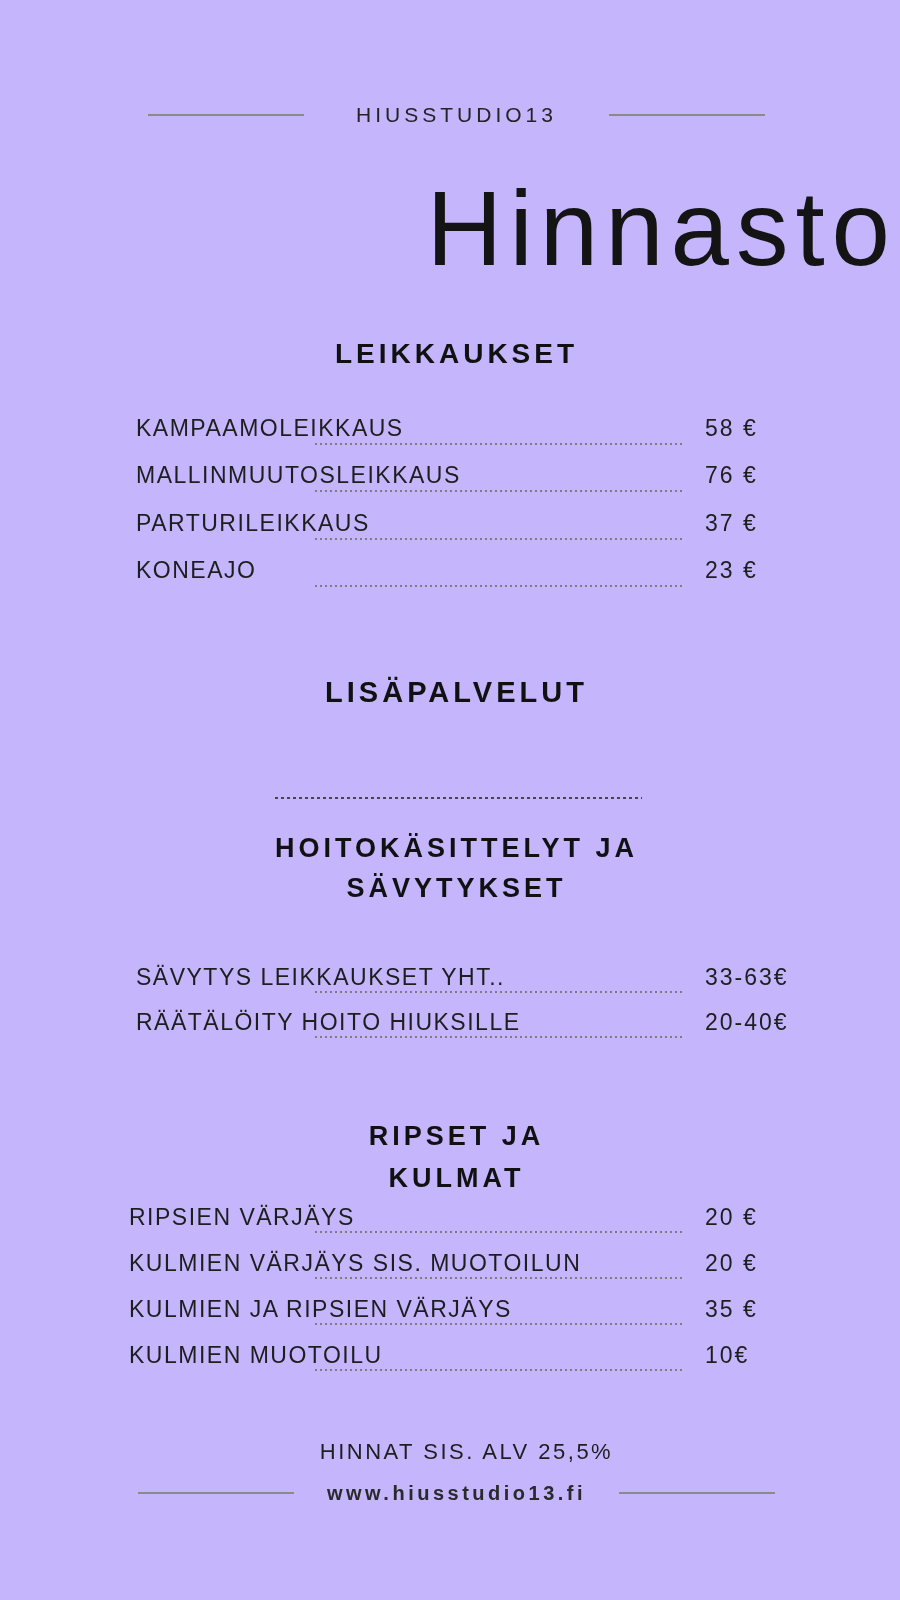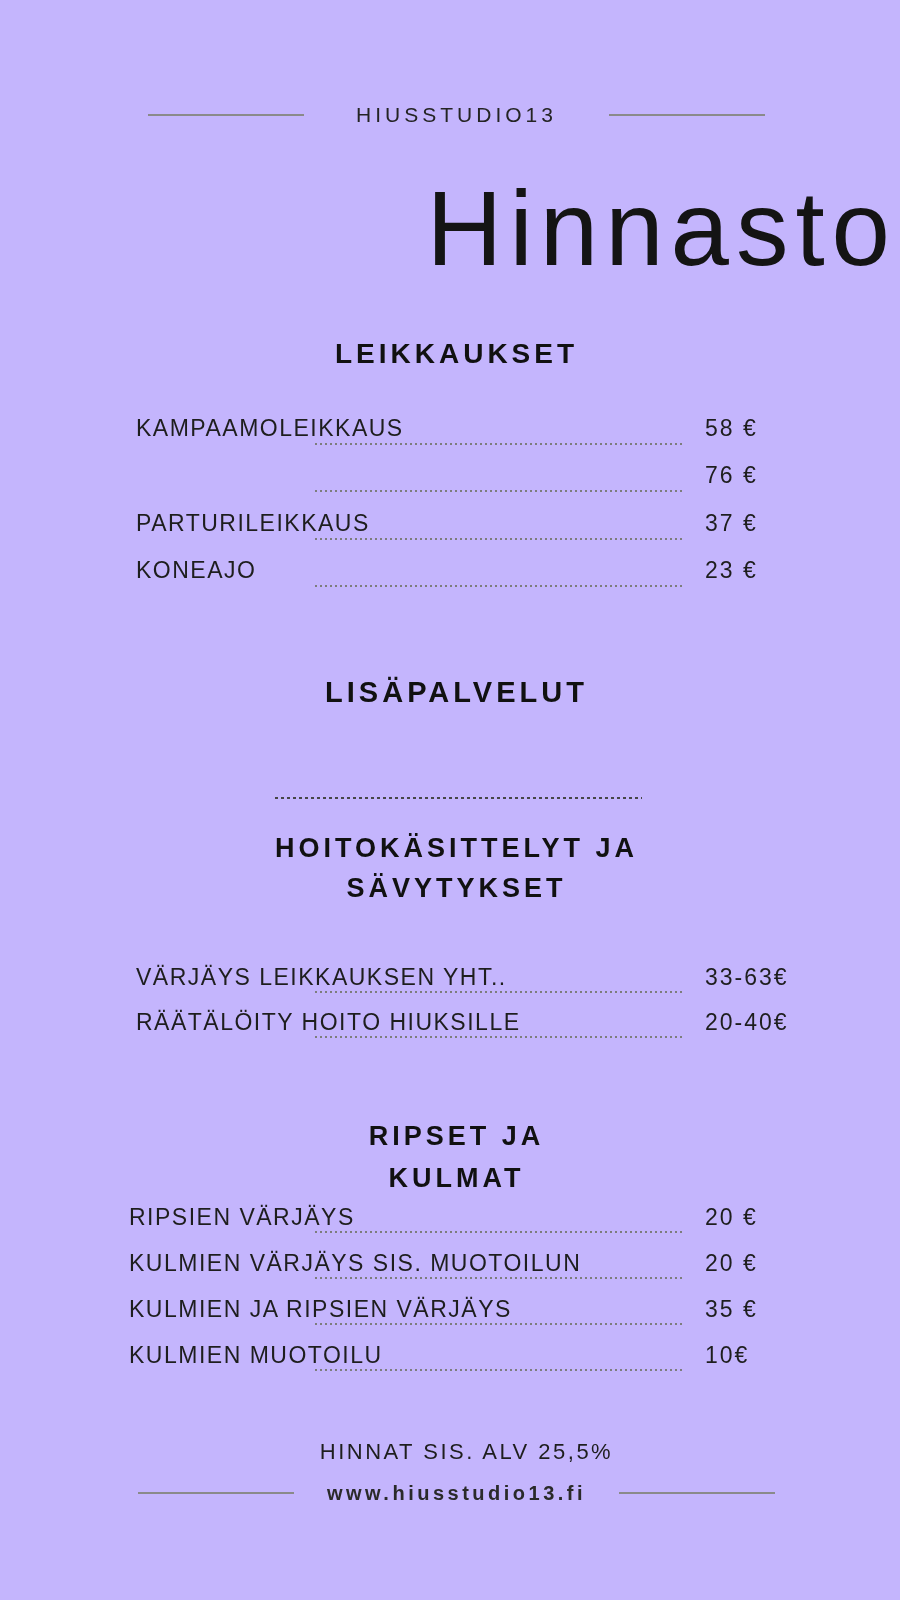--- a/index.html
+++ b/index.html
@@ -100,20 +100,21 @@
     <div>LEIKKAUKSET</div>
   </h2>
   <div class="price-list list1">
     <div class="price-row">
       <span class="row-dots"></span>
       <span class="row-label">KAMPAAMOLEIKKAUS</span>
       <span class="row-price">58 €</span>
     </div>
     <div class="price-row">
       <span class="row-dots"></span>
+      <span class="row-label">MALLINMUUTOSLEIKKAUS</span>
       <span class="row-price">76 €</span>
     </div>
     <div class="price-row">
       <span class="row-dots"></span>
       <span class="row-label">PARTURILEIKKAUS</span>
       <span class="row-price">37 €</span>
     </div>
     <div class="price-row">
       <span class="row-dots"></span>
       <span class="row-label">KONEAJO</span>
@@ -126,21 +127,21 @@
   </h2>
   <div class="section-divider"></div>
 
   <h2 class="sec-head sec3-head">
     <div>HOITOKÄSITTELYT JA</div>
     <div>SÄVYTYKSET</div>
   </h2>
   <div class="price-list list2">
     <div class="price-row">
       <span class="row-dots"></span>
-      <span class="row-label">VÄRJÄYS LEIKKAUKSEN YHT..</span>
+      <span class="row-label">SÄVYTYS LEIKKAUKSET YHT..</span>
       <span class="row-price">33-63€</span>
     </div>
     <div class="price-row">
       <span class="row-dots"></span>
       <span class="row-label">RÄÄTÄLÖITY HOITO HIUKSILLE</span>
       <span class="row-price">20-40€</span>
     </div>
   </div>
 
   <h2 class="sec-head sec4-head">

